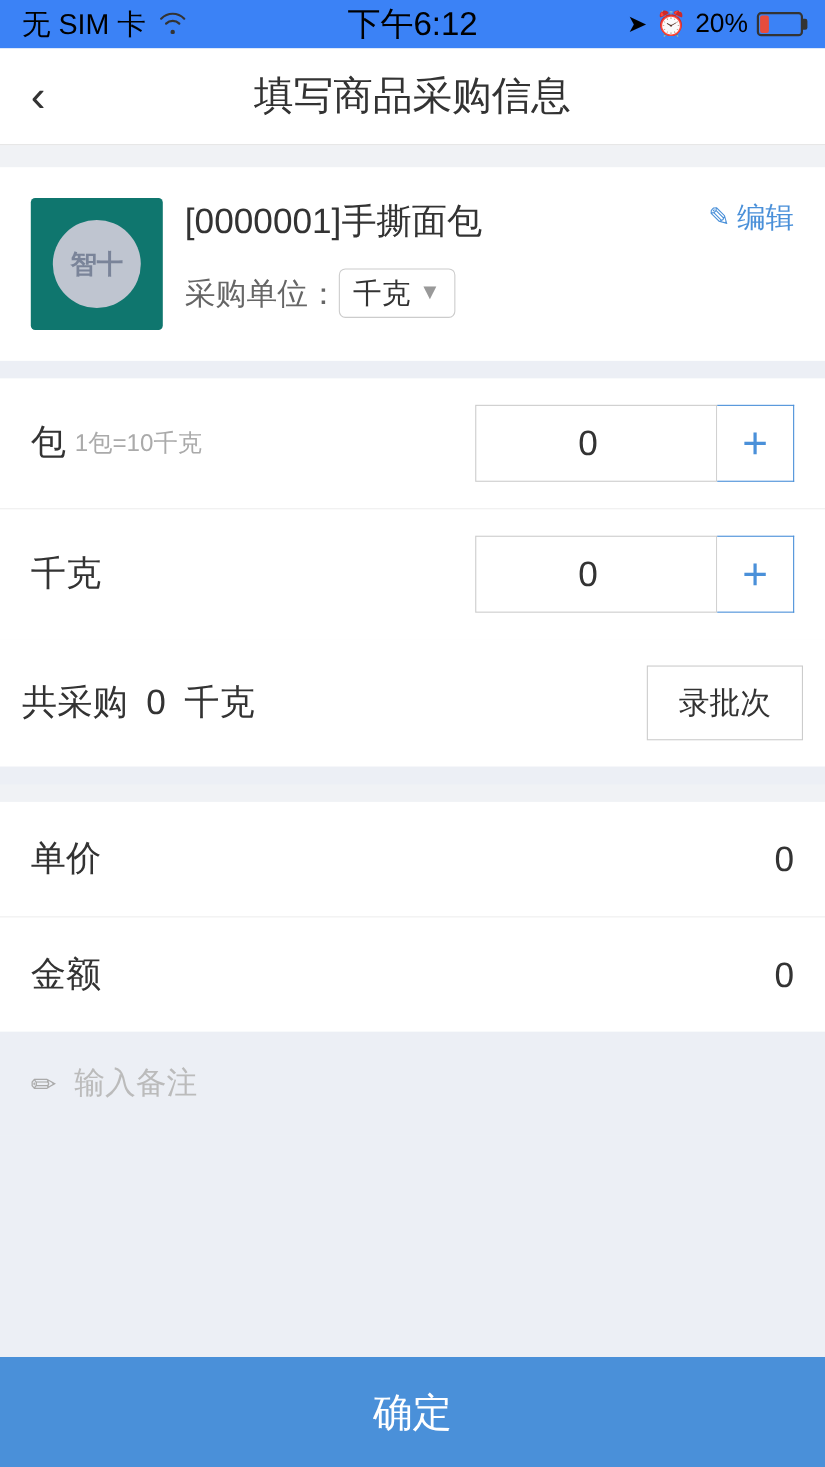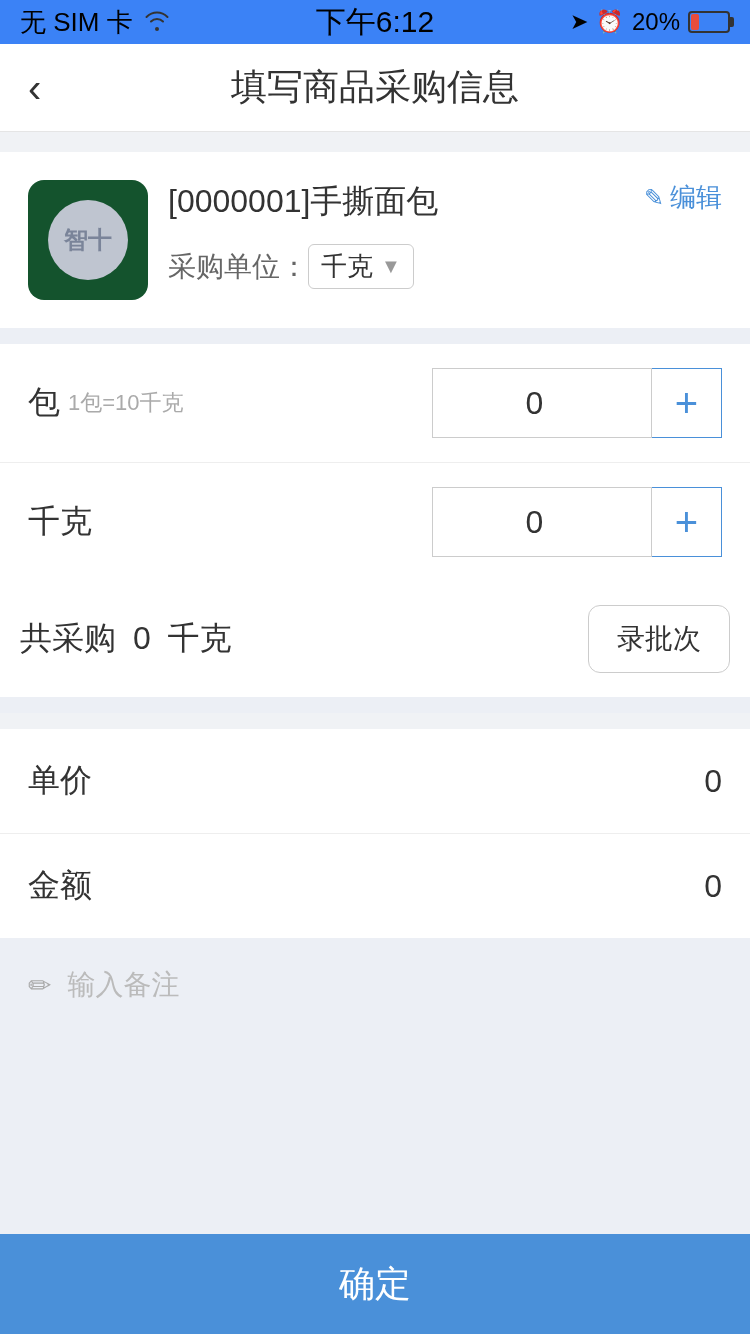--- a/index.html
+++ b/index.html
@@ -103,22 +103,22 @@
       margin-top: 20px;
       padding: 28px;
       display: flex;
       align-items: flex-start;
       gap: 20px;
       position: relative;
     }
     .product-thumb {
       width: 120px;
       height: 120px;
-      background: #14532d;
-      border-radius: 16px;
+      background: #0f766e;
+      border-radius: 4px;
       display: flex;
       align-items: center;
       justify-content: center;
       flex-shrink: 0;
       font-family: Liberation Mono, monospace;
     }
     .product-thumb-inner {
       width: 80px;
       height: 80px;
       background: #bfc5d0;
@@ -248,21 +248,21 @@
       font-size: 32px;
       color: #333;
     }
     .record-btn {
       margin-left: auto;
       border: 1px solid #ccc;
       padding: 14px 28px;
       font-size: 28px;
       color: #333;
       background: #fff;
-      border-radius: 12px;
+      border-radius: 0;
       cursor: pointer;
     }
 
     
     .info-section {
       background: #fff;
       margin-top: 16px;
     }
     .info-row {
       display: flex;

